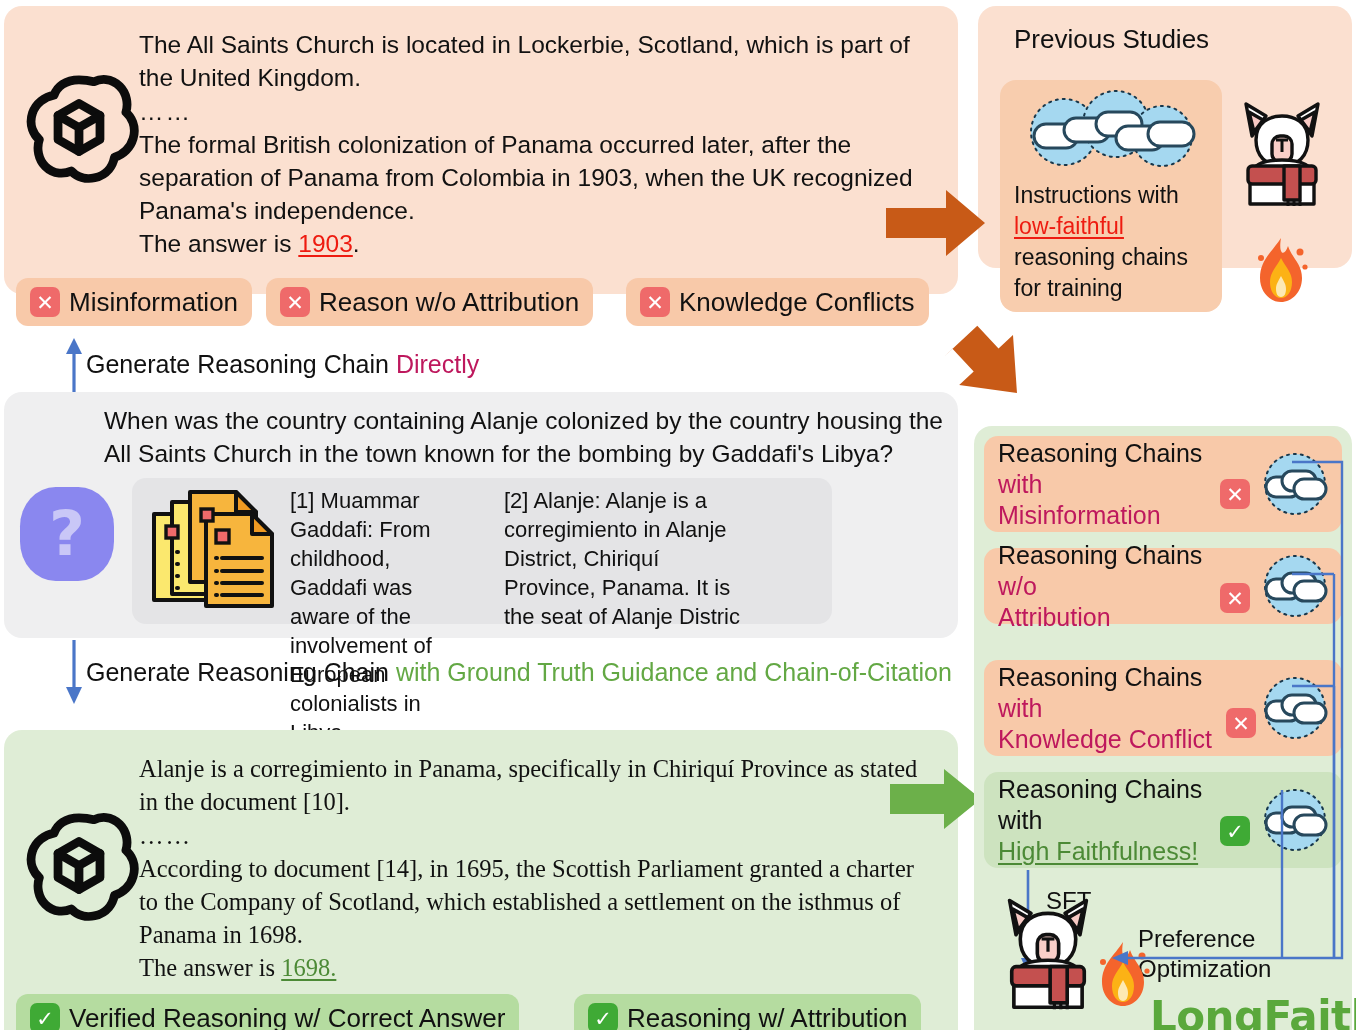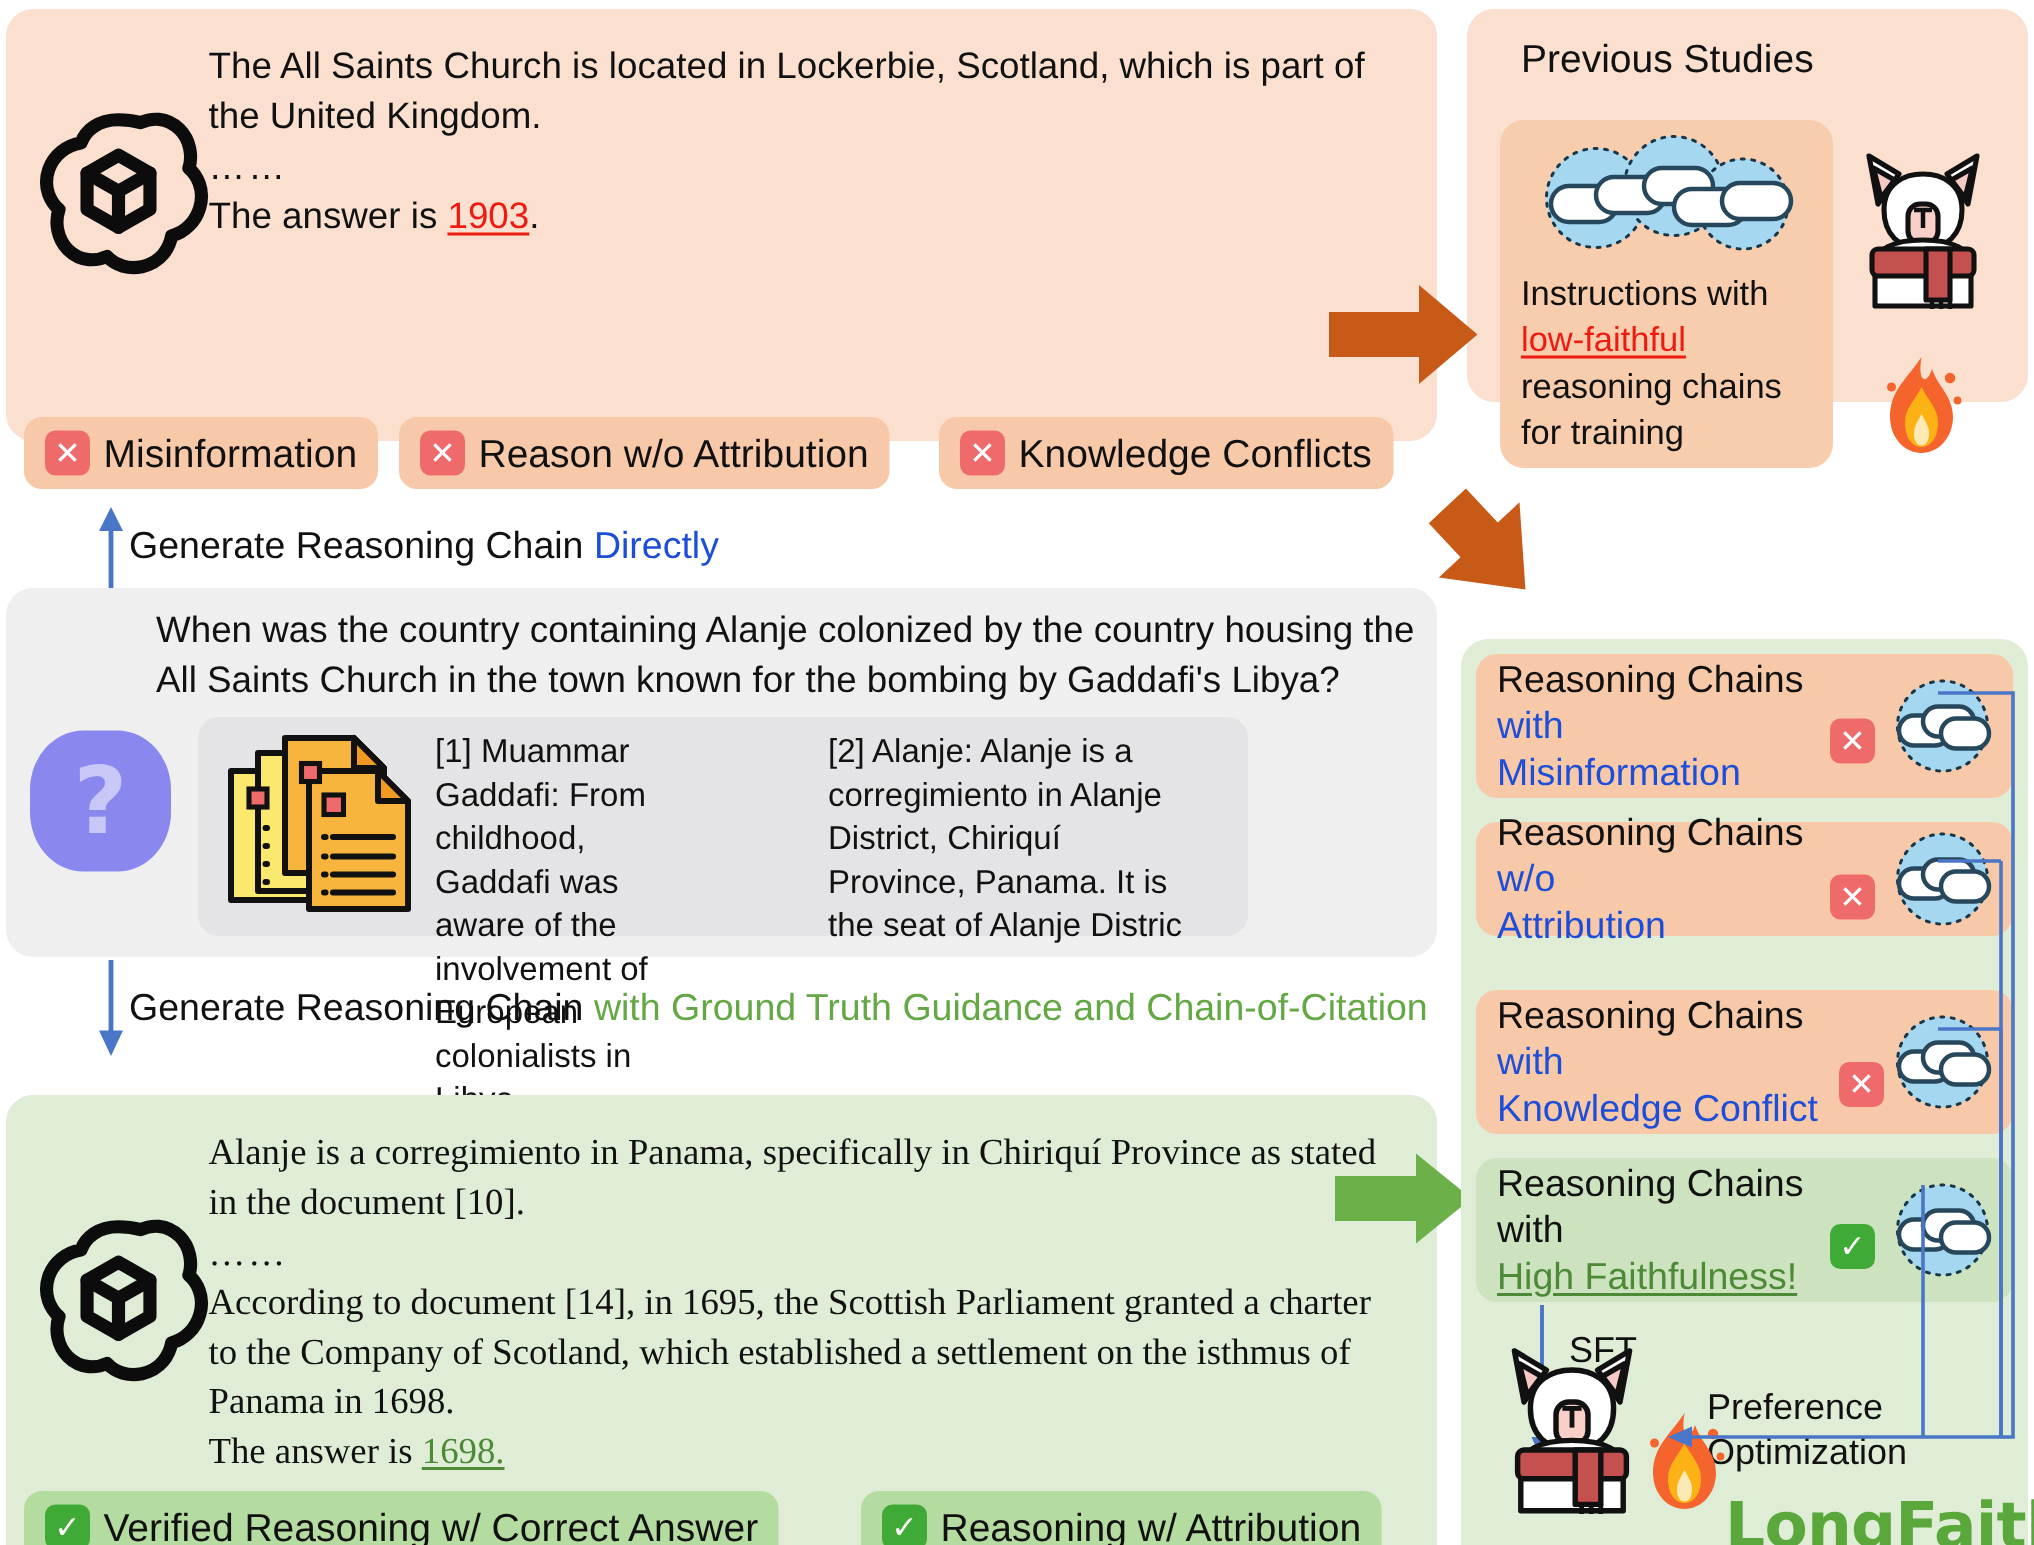--- a/index.html
+++ b/index.html
@@ -16,21 +16,21 @@
   .panel{position:absolute;border-radius:18px;box-sizing:border-box;}
   .peach{background:#fbe0d0;}
   .peach2{background:#f8cdae;}
   .grey{background:#efeff0;}
   .greenlite{background:#dfedd6;margin-top:28px;}
 
   
   .body-text{
     font-size:24.5px;line-height:33px;color:#111;
   }
-  .red{color:#1d4ed8;}
+  .red{color:#be185d;}
   .red-u{color:#ee1b10;text-decoration:underline;text-decoration-thickness:2px;text-underline-offset:3px;}
   .grn{color:#63a844;}
   .grn-u{color:#4c8a36;text-decoration:underline;text-decoration-thickness:2px;text-underline-offset:3px;}
   .dots{letter-spacing:2px;font-size:24.5px;line-height:22px;color:#111;display:block;}
 
   
   .chip{
     display:inline-flex;align-items:center;justify-content:center;
     width:30px;height:30px;border-radius:7px;flex:0 0 auto;
     color:#fff;font-size:21px;line-height:1;font-weight:bold;
@@ -92,20 +92,21 @@
            C9.6 42.2 10.7 48 14.3 51.6 C18.9 56.2 24.6 55.6 28 54 C31 57.3 35.6 58.6 40.2 57.6
            C47 56.1 49.8 51 50.6 46.8 C55.2 45.6 59 41.8 60.4 37 C62.4 30.4 59.2 25.4 56.6 23.2
            C58 18.8 57 13.2 53.4 9.6 C48.8 5 43.2 5.6 39.8 7.2 C37.6 6.6 35.1 6.2 32 6.2 Z"></path>
       <path fill="none" stroke="#0c0c0c" stroke-width="4.6" stroke-linejoin="round" stroke-linecap="round" d="M32 18.6 L43 24.9 L43 37.5 L32 43.8 L21 37.5 L21 24.9 Z"></path>
       <path fill="none" stroke="#0c0c0c" stroke-width="4.6" stroke-linecap="round" d="M21 24.9 L32 31.2 L43 24.9 M32 31.2 L32 43.8"></path>
     </svg>
 
     <div class="body-text" style="position:absolute;left:135px;top:22px;width:800px;">
       <div>The All Saints Church is located in Lockerbie, Scotland, which is part of the United Kingdom.</div>
       <div class="dots" style="margin-top:7px;margin-bottom:5px;">……</div>
+      <div>The formal British colonization of Panama occurred later, after the separation of Panama from Colombia in 1903, when the UK recognized Panama's independence.</div>
       <div>
         <span>The answer is </span><span class="red-u">1903</span><span>.</span>
       </div>
     </div>
 
     <div class="tag tag-peach" style="left:12px;top:272px;">
       <span class="chip chip-x">✕</span>
       <span>Misinformation</span>
     </div>
     <div class="tag tag-peach" style="left:262px;top:272px;">
@@ -228,21 +229,21 @@
             <line x1="78" y1="113" x2="118" y2="113"></line>
         </g>
       </svg>
 
       <div class="doc-col" style="position:absolute;left:158px;top:8px;width:180px;">
         <span>[1]</span>
         <span>Muammar Gaddafi:</span>
         <span>From childhood, Gaddafi was aware of the involvement of European colonialists in Libya……</span>
       </div>
 
-      <div class="doc-col" style="position:absolute;left:372px;top:8px;width:250px;margin-left:48px;">
+      <div class="doc-col" style="position:absolute;left:372px;top:8px;width:250px;">
         <span>[2]</span>
         <span>Alanje:</span>
         <span>Alanje is a corregimiento in Alanje District, Chiriquí Province, Panama. It is the seat of Alanje Distric</span>
       </div>
     </div>
   </div>
 
   <svg class="arrowsvg" style="left:62px;top:640px;" width="24" height="66" viewBox="0 0 24 66">
     <line x1="12" y1="0" x2="12" y2="50" stroke="#4a76c8" stroke-width="3.2"></line>
     <path d="M12 64 L20 47 L4 47 Z" fill="#4a76c8"></path>

